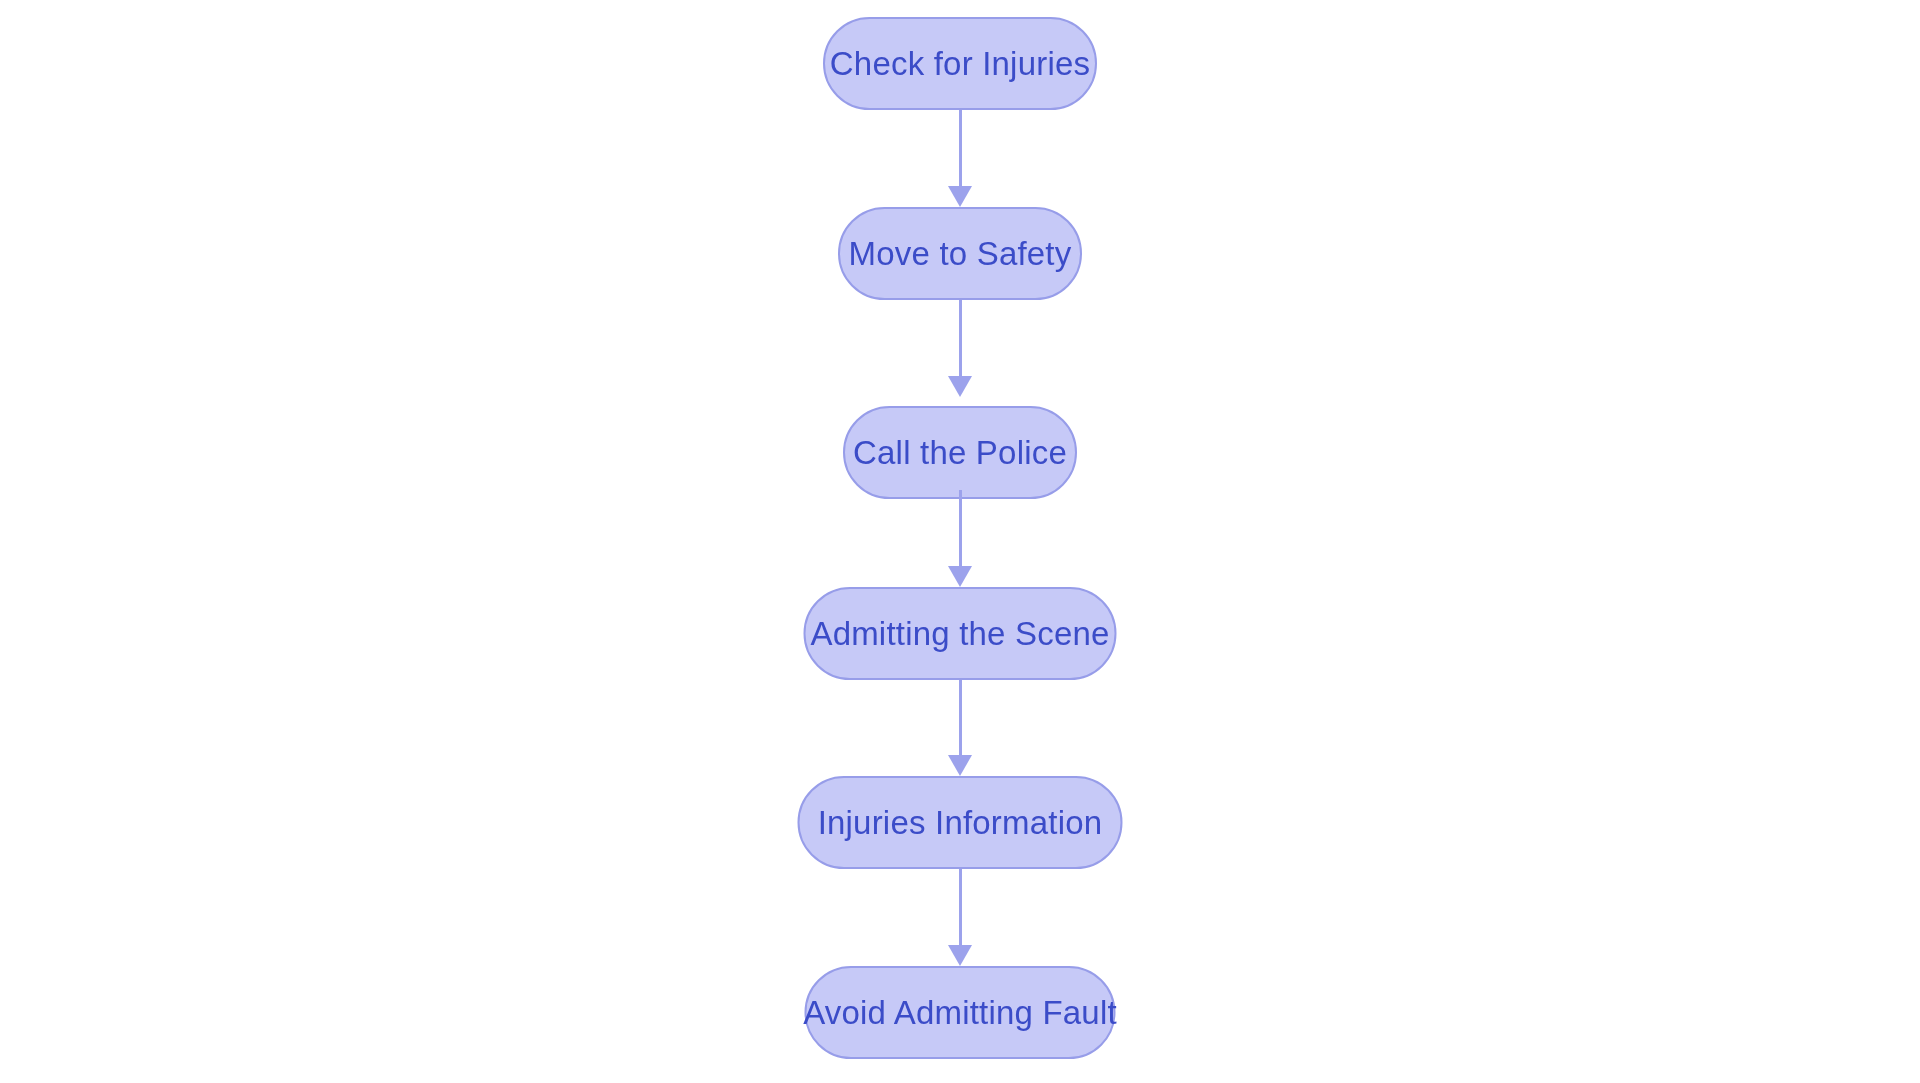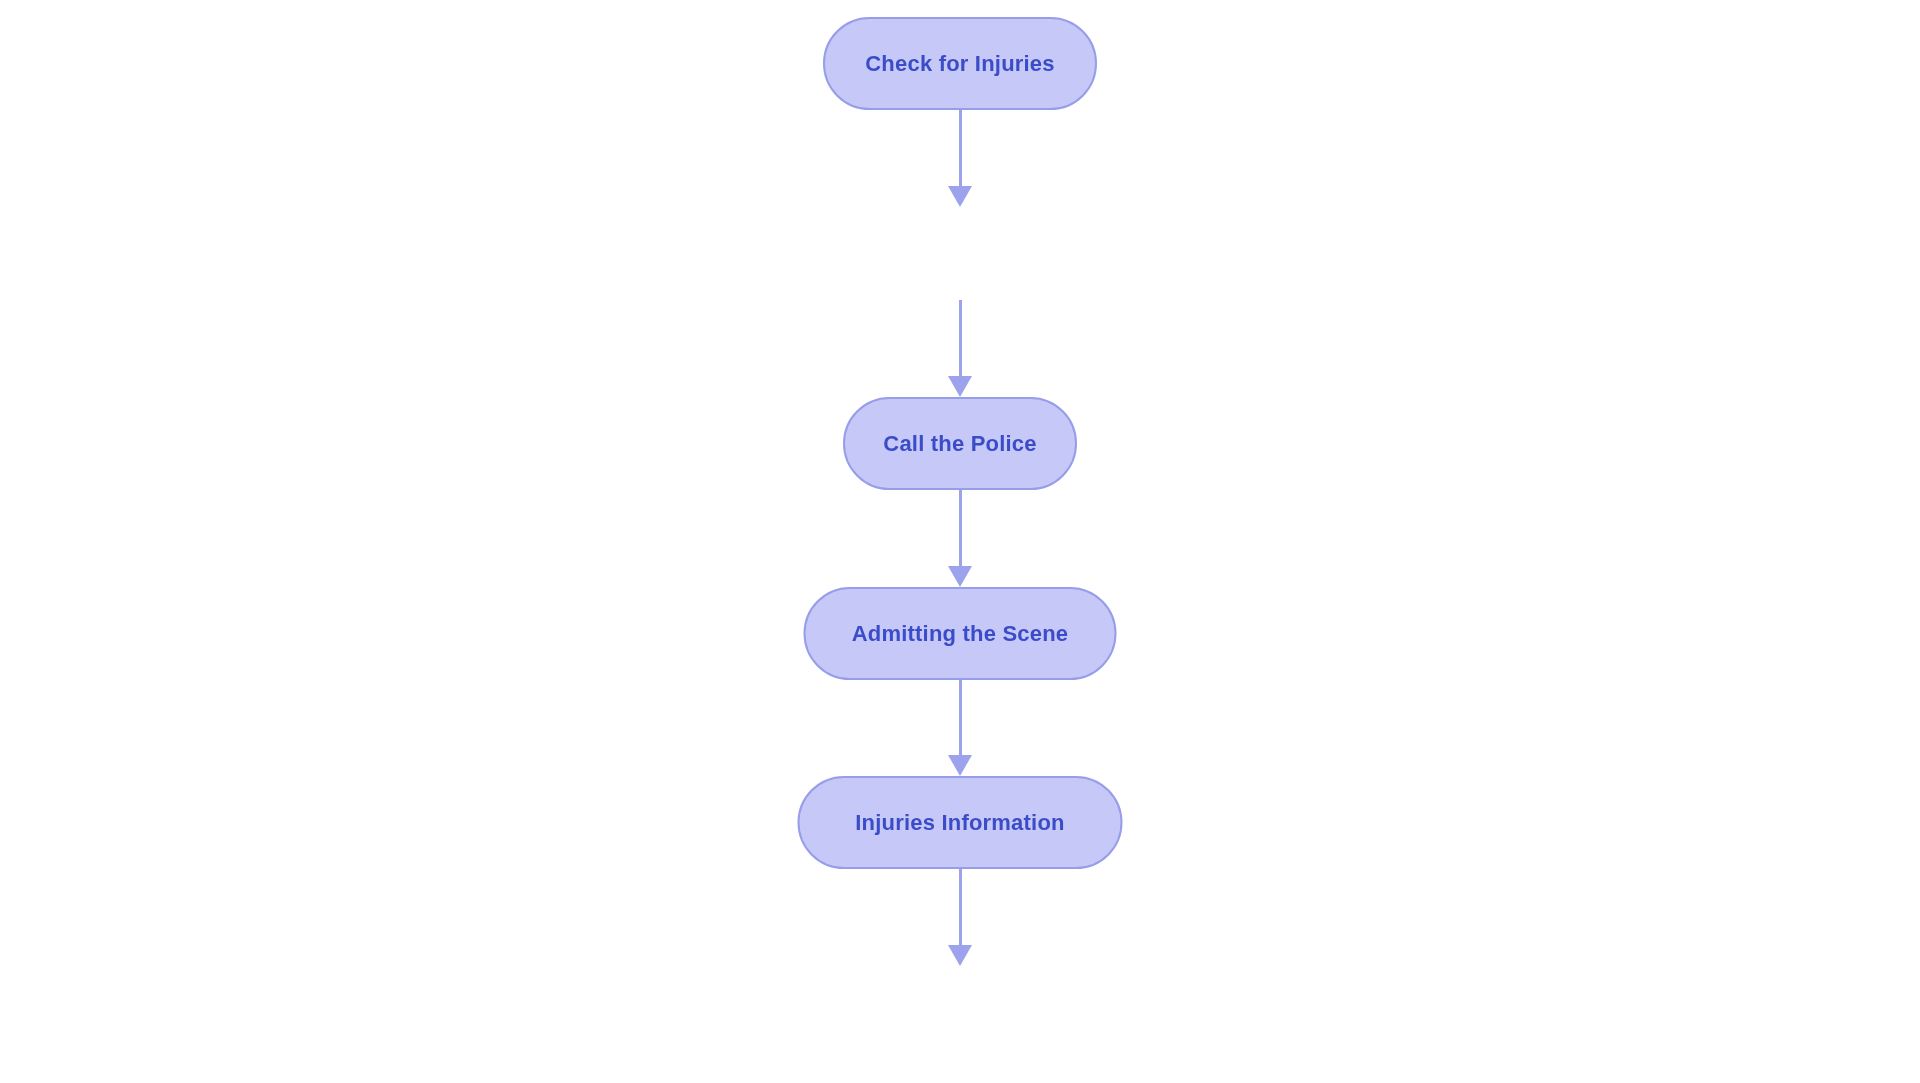--- a/index.html
+++ b/index.html
@@ -26,28 +26,28 @@
     height: 93px;
     border-radius: 46.5px;
     background: var(--node-fill);
     border: 2px solid var(--node-border);
     display: flex;
     align-items: center;
     justify-content: center;
   }
   .node-label {
     color: var(--node-text);
-    font-size: 22px;
-    font-weight: 700;
+    font-size: 33px;
+    font-weight: 400;
     letter-spacing: 0.2px;
     white-space: nowrap;
   }
   .n1 { top: 17px;  width: 274px; }
   .n2 { top: 207px; width: 244px; }
-  .n3 { top: 397px; width: 234px; }
+  .n3 { top: 406px; width: 234px; }
   .n4 { top: 587px; width: 313px; }
   .n5 { top: 776px; width: 325px; }
   .n6 { top: 966px; width: 311px; }
 
   .arrow {
     position: absolute;
     left: 50%;
     transform: translateX(-50%);
     width: 26px;
     display: flex;
@@ -79,20 +79,23 @@
 
   <div class="node n1">
     <span class="node-label">Check for Injuries</span>
   </div>
 
   <div class="arrow a1">
     <div class="arrow-line"></div>
     <div class="arrow-head"></div>
   </div>
 
+  <div class="node n2">
+    <span class="node-label">Move to Safety</span>
+  </div>
 
   <div class="arrow a2">
     <div class="arrow-line"></div>
     <div class="arrow-head"></div>
   </div>
 
   <div class="node n3">
     <span class="node-label">Call the Police</span>
   </div>
 
@@ -112,14 +115,17 @@
 
   <div class="node n5">
     <span class="node-label">Injuries Information</span>
   </div>
 
   <div class="arrow a5">
     <div class="arrow-line"></div>
     <div class="arrow-head"></div>
   </div>
 
+  <div class="node n6">
+    <span class="node-label">Avoid Admitting Fault</span>
+  </div>
 
 </div>
 
 </body></html>

